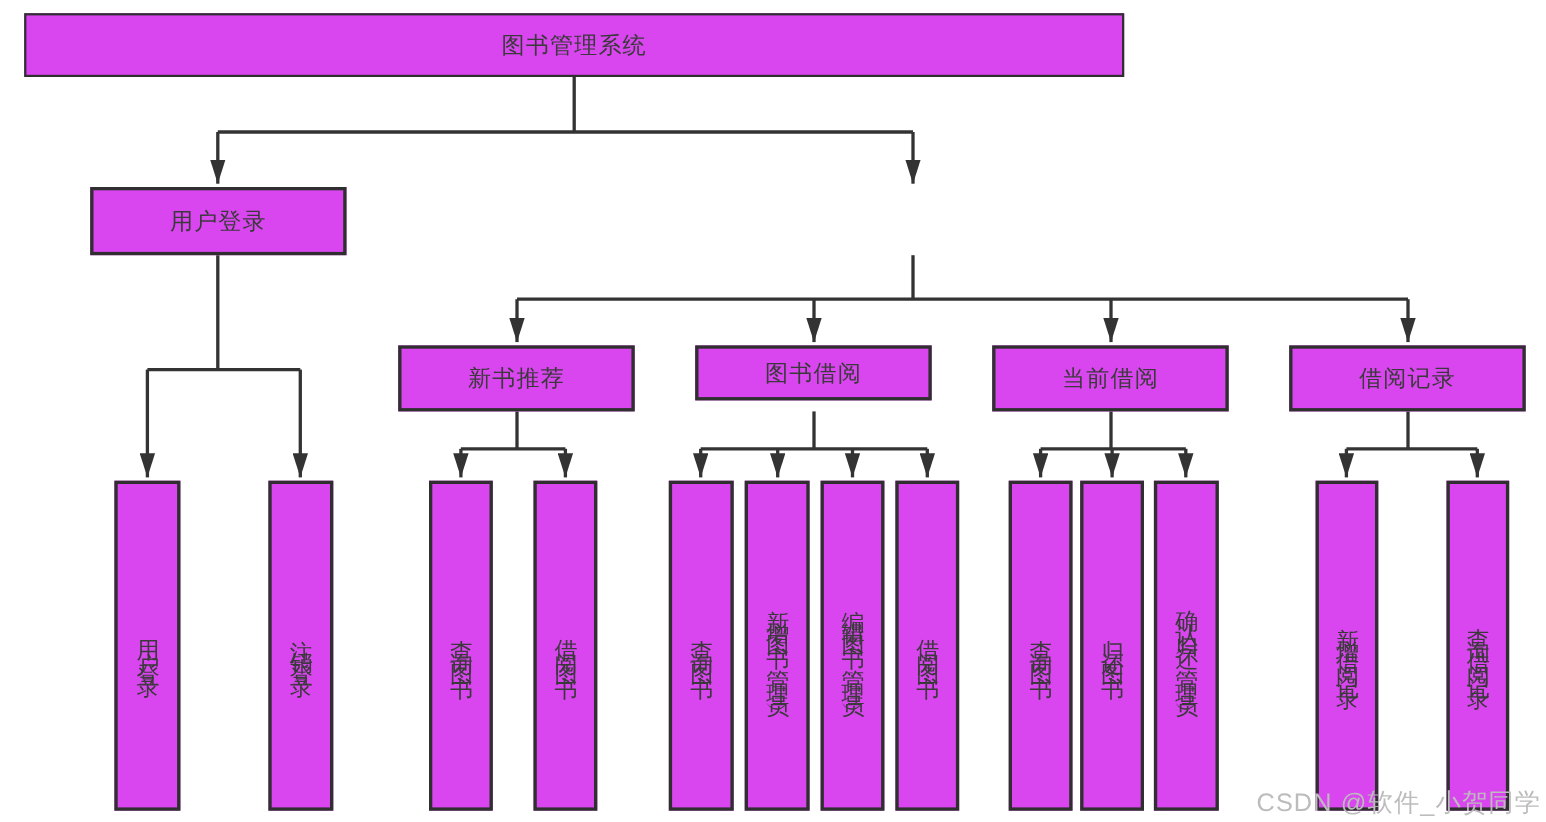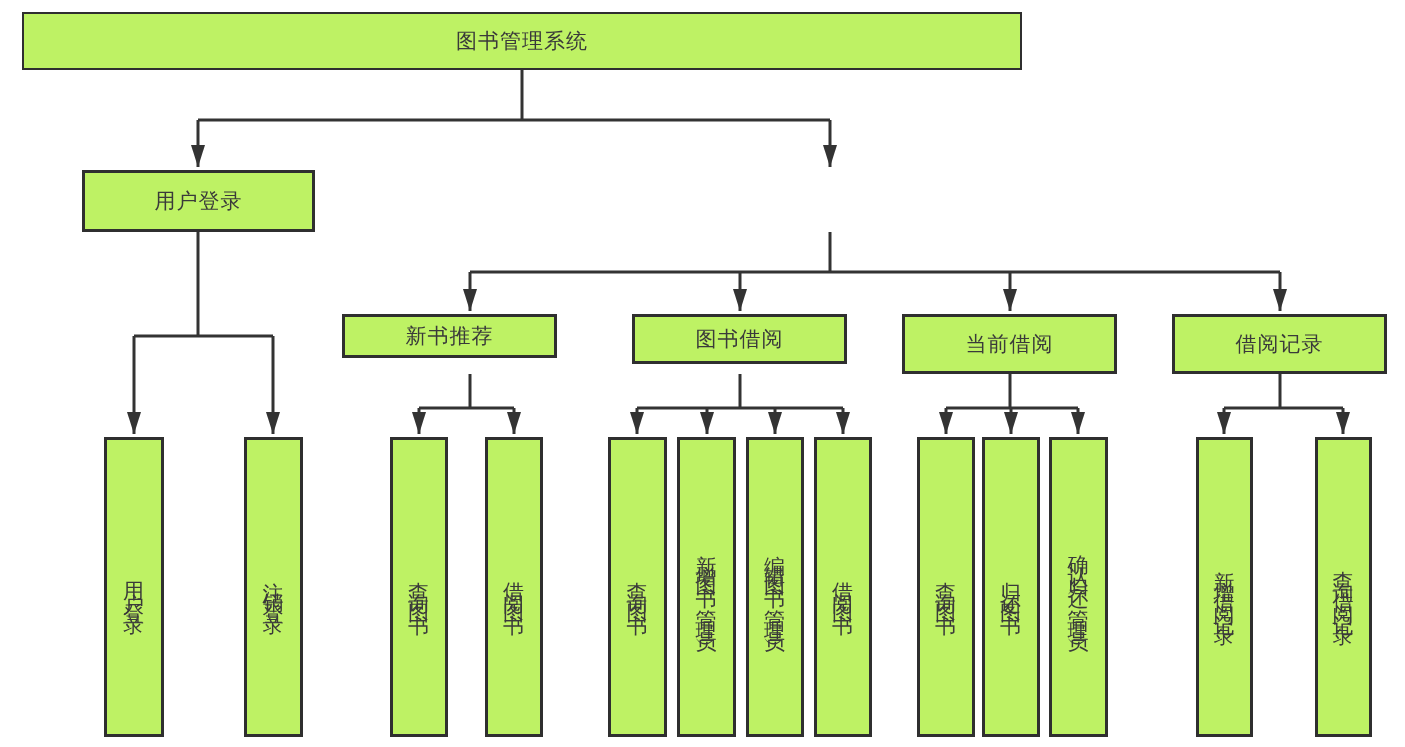--- a/index.html
+++ b/index.html
@@ -22,21 +22,21 @@
   }
   .connectors {
     position: absolute;
     left: 0; top: 0;
     width: 1405px; height: 747px;
     pointer-events: none;
   }
   .node {
     position: absolute;
     border: 3px solid var(--box-border);
-    background: #bef264;
+    background: #d946ef;
     display: flex;
     align-items: center;
     justify-content: center;
   }
   .hnode { font-size: 21px; letter-spacing: 1px; }
   .root-node { border-width: 2.5px; }
   .leaf .vtext {
     writing-mode: vertical-rl;
     text-orientation: upright;
     font-size: 21px;
@@ -110,21 +110,21 @@
   </svg>
 
   <div class="node hnode root-node" style="left:22px; top:12px; width:1000px; height:58px;">
     <span>图书管理系统</span>
   </div>
 
   <div class="node hnode" style="left:82px; top:170px; width:233px; height:62px;">
     <span>用户登录</span>
   </div>
 
-  <div class="node hnode" style="left:342px; top:314px; width:215px; height:44px;">
+  <div class="node hnode" style="left:362px; top:314px; width:215px; height:60px;">
     <span>新书推荐</span>
   </div>
   <div class="node hnode" style="left:632px; top:314px; width:215px; height:50px;">
     <span>图书借阅</span>
   </div>
   <div class="node hnode" style="left:1172px; top:314px; width:215px; height:60px;">
     <span>借阅记录</span>
   </div>
   <div class="node hnode" style="left:902px; top:314px; width:215px; height:60px;">
     <span>当前借阅</span>
@@ -167,13 +167,14 @@
     <span class="vtext">确认归还（管理员）</span>
   </div>
 
   <div class="node leaf" style="left:1196px; top:437px; width:57px; height:300px;">
     <span class="vtext">新增借阅记录</span>
   </div>
   <div class="node leaf" style="left:1315px; top:437px; width:57px; height:300px;">
     <span class="vtext">查询借阅记录</span>
   </div>
 
+  <div class="watermark">CSDN @软件_小贺同学</div>
 </div>
 
 </body></html>

